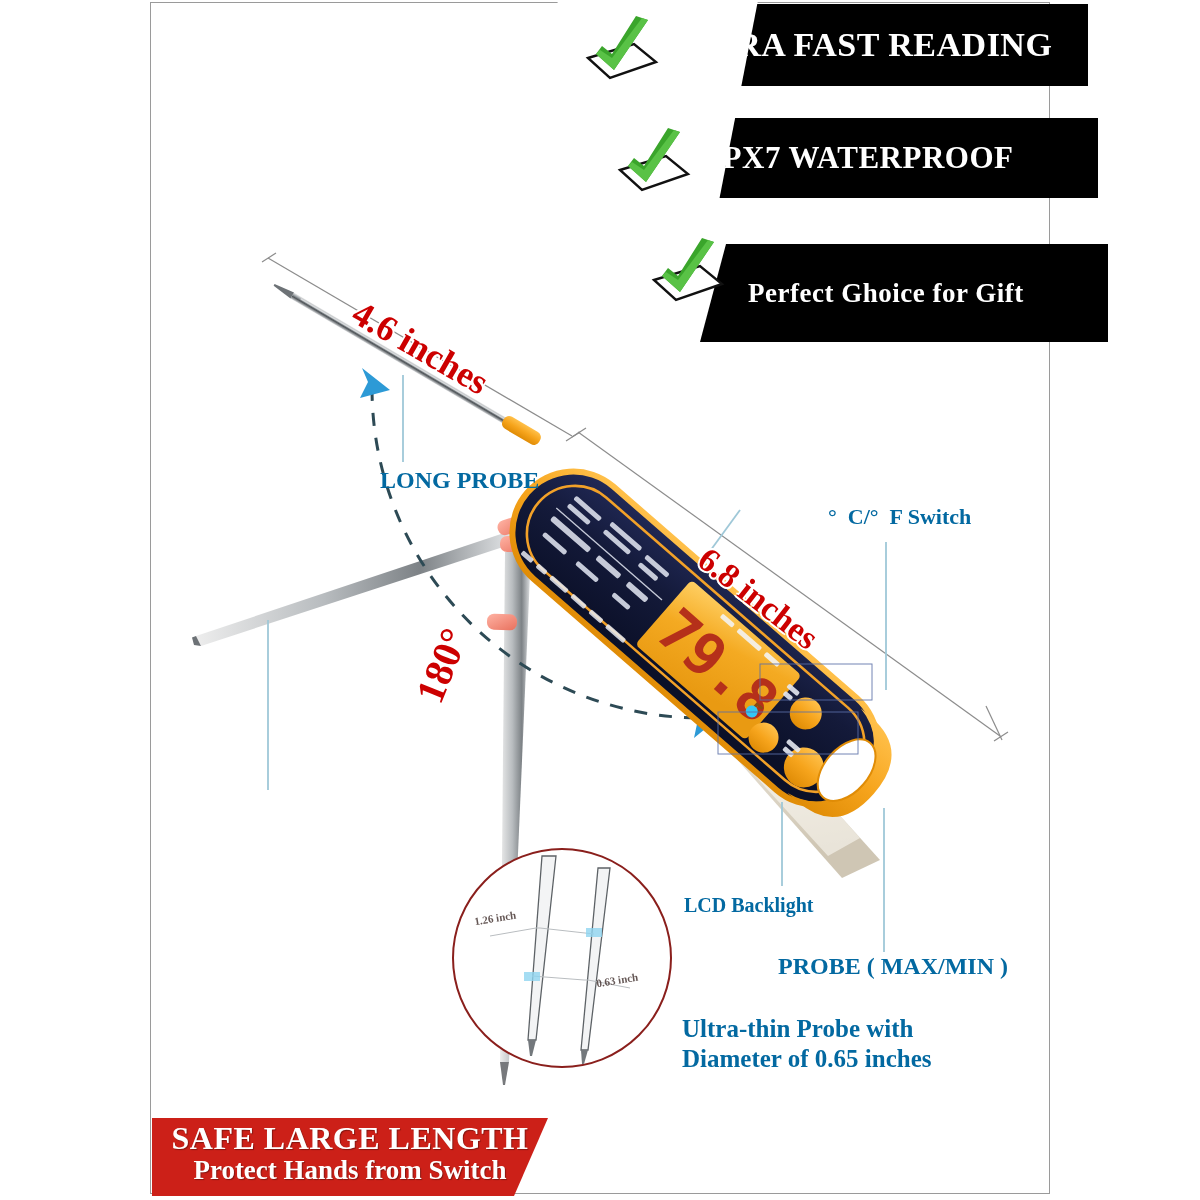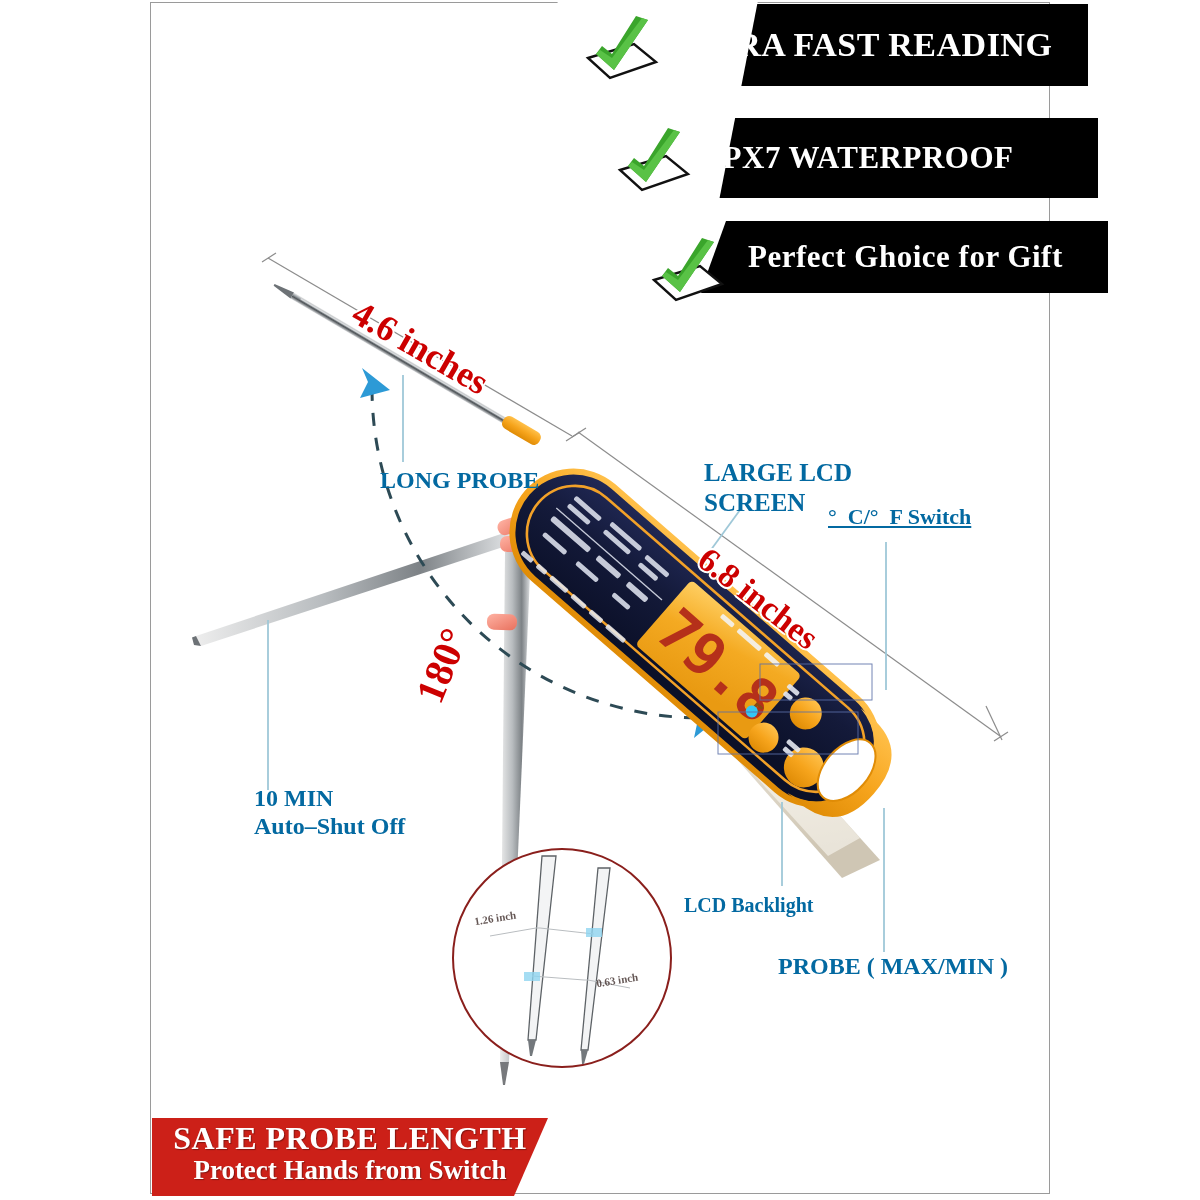--- a/index.html
+++ b/index.html
@@ -47,22 +47,22 @@
     padding-left: 28px;
     clip-path: polygon(34px 0, 100% 0, 100% 100%, 0 100%);
   }
   .b2 {
     left: 672px; top: 118px; width: 388px; height: 80px;
     font-size: 31px;
     padding-left: 38px;
     clip-path: polygon(30px 0, 100% 0, 100% 100%, 0 100%);
   }
   .b3 {
-    left: 700px; top: 221px; width: 360px; height: 72px;
-    font-size: 31px;
+    left: 700px; top: 244px; width: 360px; height: 98px;
+    font-size: 27px;
     padding-left: 48px;
     clip-path: polygon(26px 0, 100% 0, 100% 100%, 0 100%);
   }
 
   
   .wedge {
     position: absolute;
     left: 560px;
     top: -10px;
     width: 200px;
@@ -358,32 +358,30 @@
   </svg>
 
   <div class="red-dim" style="left:366px; top:292px; font-size:36px; transform:rotate(30deg); transform-origin:left top;">4.6 inches</div>
 
   <div class="red-dim" style="left:714px; top:540px; font-size:34px; transform:rotate(38deg); transform-origin:left top;">6.8 inches</div>
 
   <div class="red-dim" style="left:406px; top:692px; font-size:40px; transform:rotate(-68deg); transform-origin:left top;">180°</div>
 
   <div class="label" style="left:380px; top:466px; font-size:24px;">LONG PROBE</div>
 
-  <div class="label" style="left:704px; top:458px; font-size:25px;">LARGE LCD
-SCREEN</div>
-
-  <div class="label" style="left:828px; top:504px; font-size:22px;text-decoration:underline;">°  C/°  F Switch</div>
-
-  <div class="label" style="left:254px; top:784px; font-size:24px;">10 MIN
-Auto–Shut Off</div>
+
+  <div class="label" style="left:828px; top:504px; font-size:22px;">°  C/°  F Switch</div>
+
 
   <div class="label" style="left:684px; top:894px; font-size:20px;">LCD Backlight</div>
 
   <div class="label" style="left:778px; top:952px; font-size:24px;">PROBE ( MAX/MIN )</div>
 
+  <div class="label" style="left:682px; top:1014px; font-size:25px;">Ultra-thin Probe with
+Diameter of 0.65 inches</div>
 
   <div class="magnifier">
     <svg viewBox="0 0 216 216" width="216" height="216">
 
       <g>
         <polygon points="88,6 102,6 82,190 74,190" fill="#f3f4f5" stroke="#5d6266" stroke-width="1.3"></polygon>
         <polygon points="74,190 82,190 78,206 76,206" fill="#73787c"></polygon>
       </g>
       <g>
         <polygon points="144,18 156,18 134,200 127,200" fill="#f3f4f5" stroke="#5d6266" stroke-width="1.3"></polygon>
@@ -398,17 +396,17 @@
       <g stroke="#b9bdc0" stroke-width="1" fill="none">
         <path d="M 78 126 L 130 130 L 134 130 L 176 138"></path>
       </g>
       <rect x="70" y="122" width="16" height="9" fill="#8fd4f0" opacity=".8"></rect>
     </svg>
     <div class="mag-text" style="left:20px; top:62px; transform:rotate(-9deg);">1.26 inch</div>
     <div class="mag-text" style="left:142px; top:124px; transform:rotate(-9deg);">0.63 inch</div>
   </div>
 
   <div class="red-banner">
-    <div class="rb-line1">SAFE PROBE LENGTH</div>
+    <div class="rb-line1">SAFE LARGE LENGTH</div>
     <div class="rb-line2">Protect Hands from Switch</div>
   </div>
 
 </div>
 
 </body></html>

